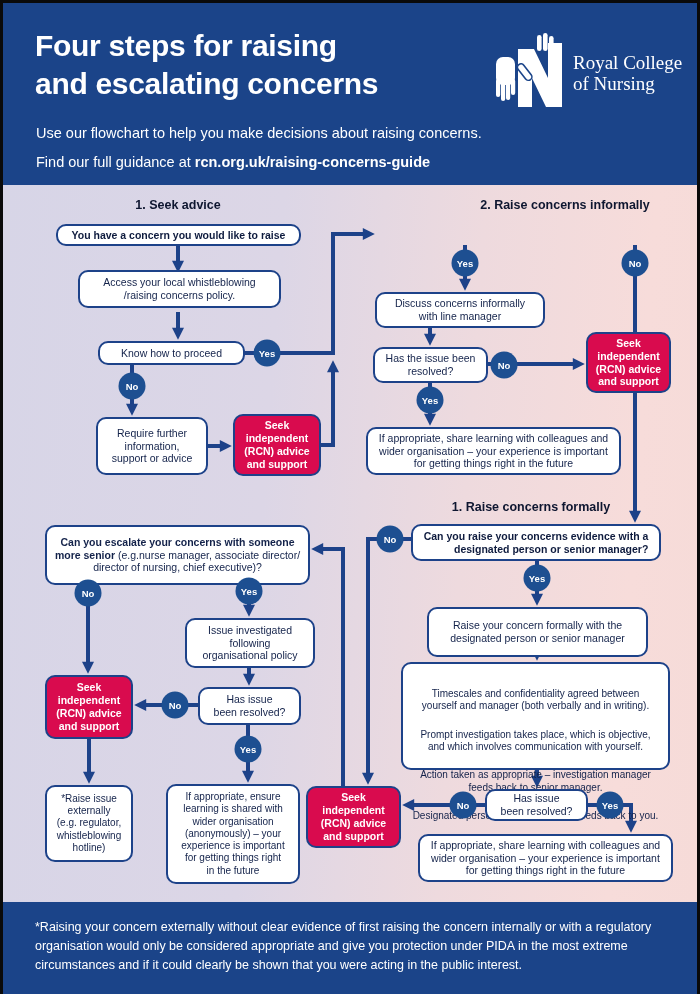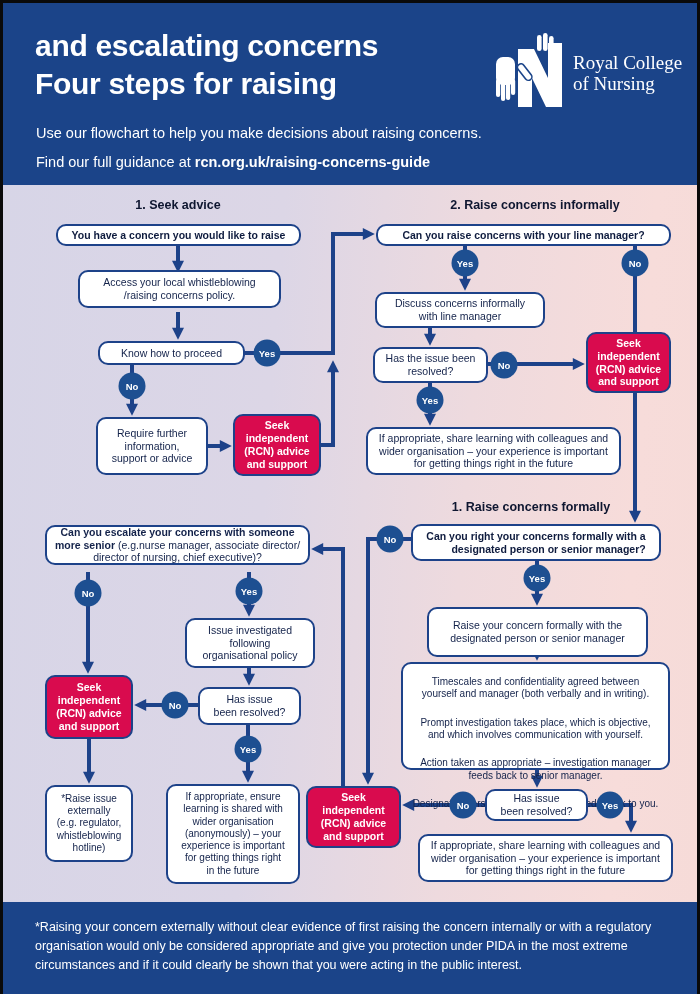--- a/index.html
+++ b/index.html
@@ -22,41 +22,41 @@
         background:linear-gradient(94deg,#d7d5e7 0%,#dcd6e6 38%,#eedade 65%,#f7dcda 88%,#f6dbd8 100%);}
   .flow svg.wires{position:absolute;left:0;top:0;}
   .sec-title{position:absolute;transform:translateX(-50%);font-weight:700;font-size:12.5px;
              color:#0e1630;white-space:nowrap;}
   .box{position:absolute;background:#fff;border:2.5px solid #1d4289;border-radius:10px;
        display:flex;align-items:center;justify-content:center;text-align:center;
        color:#13224a;font-size:10.5px;line-height:1.23;padding:2px 6px;
        box-sizing:border-box;white-space:pre-line;}
   .box.bold{font-weight:700;color:#0e1b3e;text-align:right;}
   .box.redbox{background:#d90b4e;color:#fff;font-weight:700;}
-  .box.multi{display:block;text-align:center;padding:0 7px;font-size:10px;line-height:1.22;}
+  .box.multi{display:block;text-align:center;padding:12px 7px;font-size:10px;line-height:1.22;}
   .box.multi p{margin:0 0 4px 0;}
   .box.multi p:last-child{margin-bottom:0;}
   .box.small-text{font-size:10px;}
   .circle{position:absolute;width:27px;height:27px;border-radius:50%;background:#1d4f91;
           color:#fff;font-weight:700;font-size:9.5px;display:flex;align-items:center;
           justify-content:center;transform:translate(-50%,-50%);}
   
   .footer{position:absolute;left:3px;top:902px;width:694px;height:98px;background:#1b4489;}
   .footer .note{position:absolute;left:32px;top:16px;width:635px;color:#fff;
                 font-size:12.5px;line-height:1.52;white-space:pre-line;}
 </style>
 </head>
 <body>
 
 <div class="page">
 
   <div class="header">
     <div class="title">
+      <span>Four steps for raising</span>
       <span>and escalating concerns</span>
-      <span>Four steps for raising</span>
     </div>
     <div class="logo">
       <svg width="68" height="80" viewBox="0 0 68 80" aria-hidden="true">
 
         <g fill="#ffffff">
           <rect x="1" y="24" width="19" height="28" rx="7"></rect>
           <rect x="1" y="46" width="4.2" height="18" rx="2.1"></rect>
           <rect x="6" y="46" width="4.2" height="22" rx="2.1"></rect>
           <rect x="11" y="46" width="4.2" height="21" rx="2.1"></rect>
           <rect x="16" y="46" width="4.2" height="16" rx="2.1"></rect>
@@ -112,49 +112,48 @@
         <path d="M85 387 V478" marker-end="url(#ah)"></path>
         <path d="M246 387 V421" marker-end="url(#ah)"></path>
         <path d="M246 483 V490" marker-end="url(#ah)"></path>
         <path d="M195 520 H142" marker-end="url(#ah)"></path>
         <path d="M245 539 V587" marker-end="url(#ah)"></path>
         <path d="M86 554 V588" marker-end="url(#ah)"></path>
       </g>
     </svg>
 
     <div class="sec-title" style="left:175px;top:13px;">1. Seek advice</div>
-    <div class="sec-title" style="left:532px;top:13px;">2. Raise concerns informally</div>
+    <div class="sec-title" style="left:562px;top:13px;">2. Raise concerns informally</div>
     <div class="sec-title" style="left:528px;top:315px;">1. Raise concerns formally</div>
 
     <div class="box bold" style="left:53px;top:39px;width:245px;height:22px;">You have a concern you would like to raise</div>
     <div class="box" style="left:75px;top:85px;width:203px;height:38px;">Access your local whistleblowing
 /raising concerns policy.</div>
     <div class="box" style="left:95px;top:156px;width:147px;height:24px;">Know how to proceed</div>
     <div class="box" style="left:93px;top:232px;width:112px;height:58px;">Require further
 information,
 support or advice</div>
     <div class="box redbox" style="left:230px;top:229px;width:88px;height:62px;">Seek
 independent
 (RCN) advice
 and support</div>
 
-    <div class="box bold" style="left:373px;top:39px;width:295px;height:22px;">Can you raise concerns with your line manager?</div>
     <div class="box" style="left:372px;top:107px;width:170px;height:36px;">Discuss concerns informally
 with line manager</div>
     <div class="box" style="left:370px;top:162px;width:115px;height:36px;">Has the issue been
 resolved?</div>
     <div class="box redbox" style="left:583px;top:147px;width:85px;height:61px;">Seek
 independent
 (RCN) advice
 and support</div>
     <div class="box" style="left:363px;top:242px;width:255px;height:48px;">If appropriate, share learning with colleagues and
 wider organisation – your experience is important
 for getting things right in the future</div>
 
-    <div class="box bold" style="left:408px;top:339px;width:250px;height:37px;">Can you right your concerns formally with a
+    <div class="box bold" style="left:408px;top:339px;width:250px;height:37px;">Can you raise your concerns evidence with a
 designated person or senior manager?</div>
     <div class="box" style="left:424px;top:422px;width:221px;height:50px;">Raise your concern formally with the
 designated person or senior manager</div>
     <div class="box multi" style="left:398px;top:477px;width:269px;height:108px;">
       <p>Timescales and confidentiality agreed between
 yourself and manager (both verbally and in writing).</p>
       <p>Prompt investigation takes place, which is objective,
 and which involves communication with yourself.</p>
       <p>Action taken as appropriate – investigation manager
 feeds back to senior manager.</p>
@@ -163,21 +162,21 @@
     <div class="box" style="left:482px;top:604px;width:103px;height:32px;">Has issue
 been resolved?</div>
     <div class="box" style="left:415px;top:649px;width:255px;height:48px;">If appropriate, share learning with colleagues and
 wider organisation – your experience is important
 for getting things right in the future</div>
     <div class="box redbox" style="left:303px;top:601px;width:95px;height:62px;">Seek
 independent
 (RCN) advice
 and support</div>
 
-    <div class="box" style="left:42px;top:340px;width:265px;height:40px;align-items:center;"><span><b>Can you escalate your concerns with someone more senior</b><span> (e.g.nurse manager, associate director/ director of nursing, chief executive)?</span></span></div>
+    <div class="box" style="left:42px;top:340px;width:265px;height:60px;align-items:center;"><span><b>Can you escalate your concerns with someone more senior</b><span> (e.g.nurse manager, associate director/ director of nursing, chief executive)?</span></span></div>
     <div class="box" style="left:182px;top:433px;width:130px;height:50px;">Issue investigated
 following
 organisational policy</div>
     <div class="box" style="left:195px;top:502px;width:103px;height:38px;">Has issue
 been resolved?</div>
     <div class="box redbox" style="left:42px;top:490px;width:88px;height:64px;">Seek
 independent
 (RCN) advice
 and support</div>
     <div class="box small-text" style="left:42px;top:600px;width:88px;height:77px;">*Raise issue

